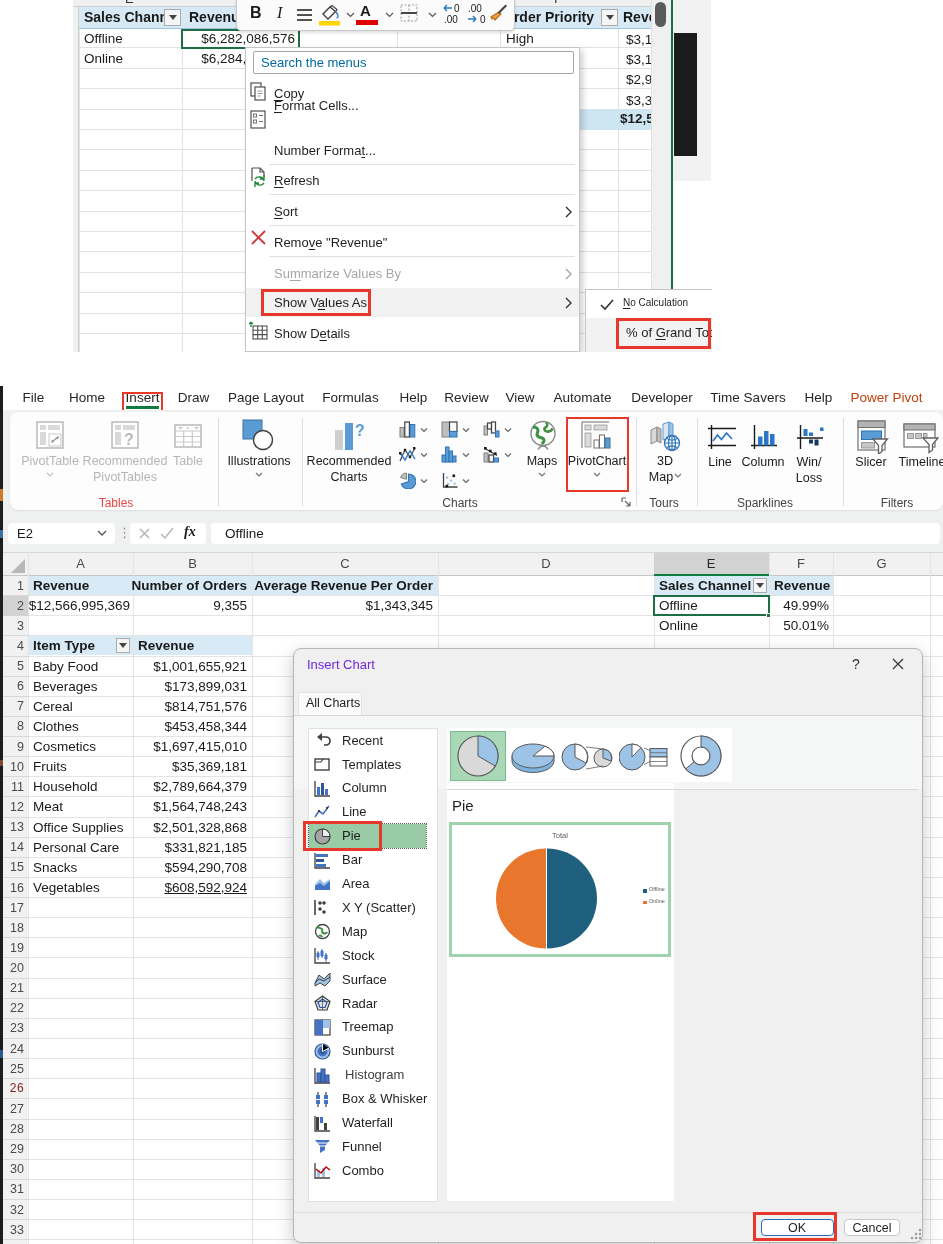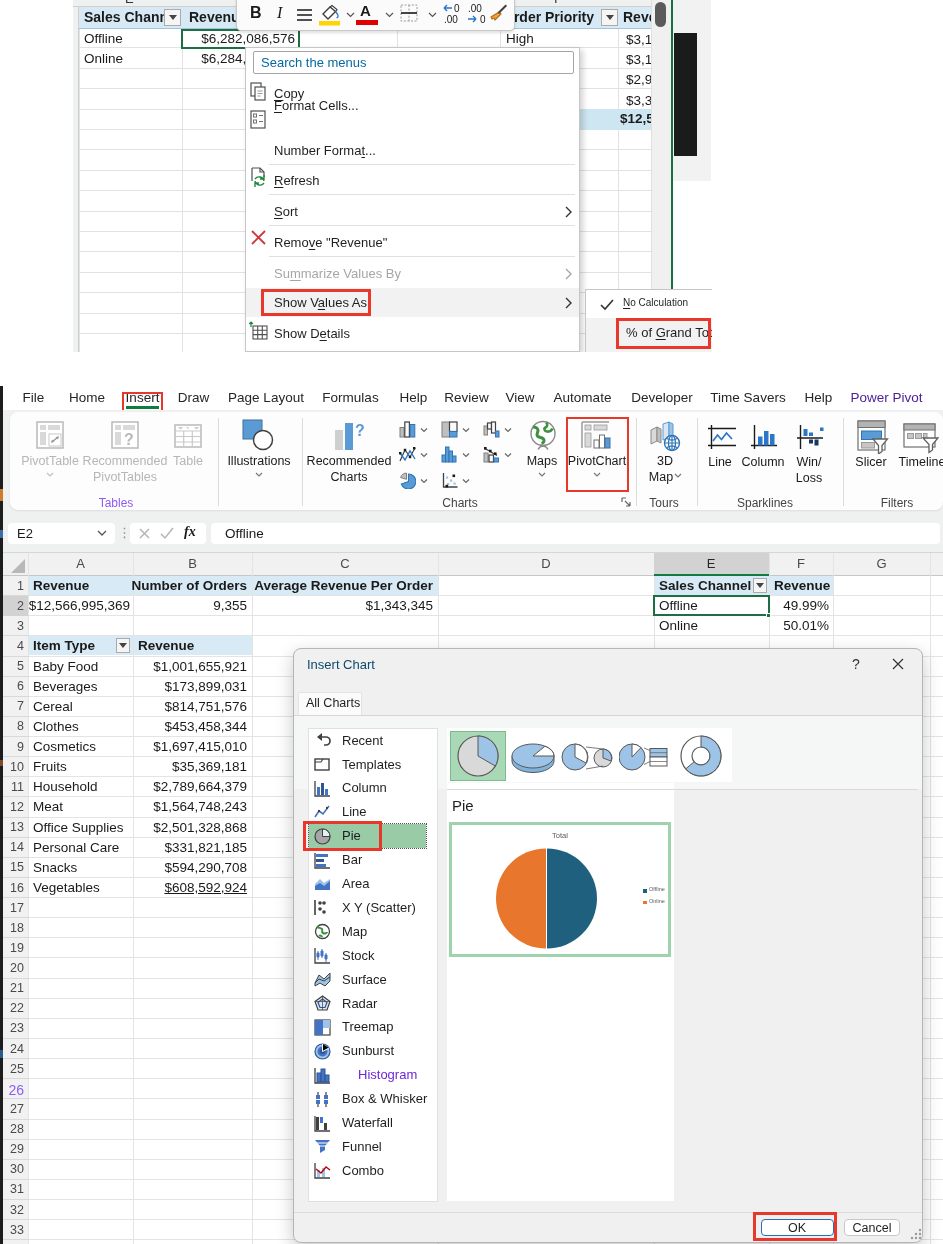--- a/index.html
+++ b/index.html
@@ -174,31 +174,31 @@
 <div class="txt" style="left:193.5px;top:390px;transform:translateX(-50%);font-size:13.5px;color:#262626;">Draw</div>
 <div class="txt" style="left:266px;top:390px;transform:translateX(-50%);font-size:13.5px;color:#262626;">Page Layout</div>
 <div class="txt" style="left:350.5px;top:390px;transform:translateX(-50%);font-size:13.5px;color:#262626;">Formulas</div>
 <div class="txt" style="left:413.5px;top:390px;transform:translateX(-50%);font-size:13.5px;color:#262626;">Help</div>
 <div class="txt" style="left:466.5px;top:390px;transform:translateX(-50%);font-size:13.5px;color:#262626;">Review</div>
 <div class="txt" style="left:520px;top:390px;transform:translateX(-50%);font-size:13.5px;color:#262626;">View</div>
 <div class="txt" style="left:582.5px;top:390px;transform:translateX(-50%);font-size:13.5px;color:#262626;">Automate</div>
 <div class="txt" style="left:662px;top:390px;transform:translateX(-50%);font-size:13.5px;color:#262626;">Developer</div>
 <div class="txt" style="left:748px;top:390px;transform:translateX(-50%);font-size:13.5px;color:#262626;">Time Savers</div>
 <div class="txt" style="left:818.5px;top:390px;transform:translateX(-50%);font-size:13.5px;color:#262626;">Help</div>
-<div class="txt" style="left:886.5px;top:390px;transform:translateX(-50%);font-size:13.5px;color:#4c1d95;">Power Pivot</div>
+<div class="txt" style="left:886.5px;top:390px;transform:translateX(-50%);font-size:13.5px;color:#c2410c;">Power Pivot</div>
 <div class="abs" style="left:126px;top:406px;width:33px;height:3px;background:#0f7b3f;"></div>
 <div class="abs" style="left:122px;top:392px;width:41px;height:21px;border:2px solid #e8382c;"></div>
 <div class="abs" style="left:3px;top:410px;width:940px;height:143px;background:#eff0f0;"></div>
 <div class="abs" style="left:10px;top:412px;width:933px;height:98px;background:#fdfdfd;border-radius:8px;box-shadow:0 1px 2px rgba(0,0,0,.08);"></div>
 <div class="abs" style="left:218px;top:418px;width:1px;height:88px;background:#dcdcdc;"></div>
 <div class="abs" style="left:302px;top:418px;width:1px;height:88px;background:#dcdcdc;"></div>
 <div class="abs" style="left:636px;top:418px;width:1px;height:88px;background:#dcdcdc;"></div>
 <div class="abs" style="left:697px;top:418px;width:1px;height:88px;background:#dcdcdc;"></div>
 <div class="abs" style="left:843px;top:418px;width:1px;height:88px;background:#dcdcdc;"></div>
-<div class="txt" style="left:116px;top:496px;transform:translateX(-50%);font-size:12px;color:#8b5cf6;">Tables</div>
+<div class="txt" style="left:116px;top:496px;transform:translateX(-50%);font-size:12px;color:#ef4444;">Tables</div>
 <div class="txt" style="left:460px;top:496px;transform:translateX(-50%);font-size:12px;color:#444;">Charts</div>
 <div class="txt" style="left:664px;top:496px;transform:translateX(-50%);font-size:12px;color:#444;">Tours</div>
 <div class="txt" style="left:765px;top:496px;transform:translateX(-50%);font-size:12px;color:#444;">Sparklines</div>
 <div class="txt" style="left:897px;top:496px;transform:translateX(-50%);font-size:12px;color:#444;">Filters</div>
 <svg class="abs" style="left:621px;top:497px;" width="11" height="11">
     <path d="M1 1h4M1 1v4" stroke="#666" stroke-width="1.2" fill="none"></path>
     <path d="M4 4l5 5m0 0v-4m0 4h-4" stroke="#666" stroke-width="1.2" fill="none"></path>
   </svg>
 <svg class="abs" style="left:36px;top:421px;" width="28" height="28">
     <rect x="1" y="1" width="26" height="26" fill="#fff" stroke="#b9b9b9" stroke-width="1.5"></rect>
@@ -477,21 +477,21 @@
 <div class="txt" style="left:24px;top:981.1px;transform:translateX(-100%);font-size:12.5px;color:#4a4a4a;">21</div>
 <div class="abs" style="left:3px;top:998.2px;width:25px;height:20.13px;background:transparent;"></div>
 <div class="txt" style="left:24px;top:1001.2px;transform:translateX(-100%);font-size:12.5px;color:#4a4a4a;">22</div>
 <div class="abs" style="left:3px;top:1018.4px;width:25px;height:20.13px;background:transparent;"></div>
 <div class="txt" style="left:24px;top:1021.4px;transform:translateX(-100%);font-size:12.5px;color:#4a4a4a;">23</div>
 <div class="abs" style="left:3px;top:1038.5px;width:25px;height:20.13px;background:transparent;"></div>
 <div class="txt" style="left:24px;top:1041.5px;transform:translateX(-100%);font-size:12.5px;color:#4a4a4a;">24</div>
 <div class="abs" style="left:3px;top:1058.6px;width:25px;height:20.13px;background:transparent;"></div>
 <div class="txt" style="left:24px;top:1061.6px;transform:translateX(-100%);font-size:12.5px;color:#4a4a4a;">25</div>
 <div class="abs" style="left:3px;top:1078.8px;width:25px;height:20.13px;background:transparent;"></div>
-<div class="txt" style="left:24px;top:1081.8px;transform:translateX(-100%);font-size:14px;color:#8b5cf6;">26</div>
+<div class="txt" style="left:24px;top:1081.8px;transform:translateX(-100%);font-size:12px;color:#7f1d1d;font-family:Liberation Mono, monospace;">26</div>
 <div class="abs" style="left:3px;top:1098.9px;width:25px;height:20.13px;background:transparent;"></div>
 <div class="txt" style="left:24px;top:1101.9px;transform:translateX(-100%);font-size:12.5px;color:#4a4a4a;">27</div>
 <div class="abs" style="left:3px;top:1119.0px;width:25px;height:20.13px;background:transparent;"></div>
 <div class="txt" style="left:24px;top:1122.0px;transform:translateX(-100%);font-size:12.5px;color:#4a4a4a;">28</div>
 <div class="abs" style="left:3px;top:1139.1px;width:25px;height:20.13px;background:transparent;"></div>
 <div class="txt" style="left:24px;top:1142.1px;transform:translateX(-100%);font-size:12.5px;color:#4a4a4a;">29</div>
 <div class="abs" style="left:3px;top:1159.3px;width:25px;height:20.13px;background:transparent;"></div>
 <div class="txt" style="left:24px;top:1162.3px;transform:translateX(-100%);font-size:12.5px;color:#4a4a4a;">30</div>
 <div class="abs" style="left:3px;top:1179.4px;width:25px;height:20.13px;background:transparent;"></div>
 <div class="txt" style="left:24px;top:1182.4px;transform:translateX(-100%);font-size:12.5px;color:#4a4a4a;">31</div>
@@ -548,21 +548,21 @@
 <div class="txt" style="left:247px;top:819.6px;transform:translateX(-100%);font-size:13.5px;font-weight:normal;color:#1a1a1a;">$2,501,328,868</div>
 <div class="txt" style="left:33px;top:839.7px;font-size:13.5px;font-weight:normal;color:#1a1a1a;">Personal Care</div>
 <div class="txt" style="left:247px;top:839.7px;transform:translateX(-100%);font-size:13.5px;font-weight:normal;color:#1a1a1a;">$331,821,185</div>
 <div class="txt" style="left:33px;top:859.8px;font-size:13.5px;font-weight:normal;color:#1a1a1a;">Snacks</div>
 <div class="txt" style="left:247px;top:859.8px;transform:translateX(-100%);font-size:13.5px;font-weight:normal;color:#1a1a1a;">$594,290,708</div>
 <div class="txt" style="left:33px;top:880.0px;font-size:13.5px;font-weight:normal;color:#1a1a1a;">Vegetables</div>
 <div class="txt" style="left:247px;top:880.0px;transform:translateX(-100%);font-size:13.5px;font-weight:normal;color:#1a1a1a;text-decoration:underline;">$608,592,924</div>
 <div class="abs" style="left:653px;top:595.1px;width:117px;height:21.13px;border:2px solid #1e6e43;"></div>
 <div class="abs" style="left:766px;top:612.8px;width:5px;height:5px;background:#1e6e43;border:1px solid #fff;"></div>
 <div class="abs" style="left:293px;top:648px;width:630px;height:595px;background:#f0f0f0;border:1px solid #b5b5b5;border-radius:8px;box-shadow:0 6px 18px rgba(0,0,0,.22);overflow:hidden;">
-<div class="txt" style="left:13px;top:8px;font-size:13px;color:#0c4a6e;">Insert Chart</div>
+<div class="txt" style="left:13px;top:8px;font-size:13px;color:#6d28d9;">Insert Chart</div>
 <div class="txt" style="left:558px;top:7px;font-size:14px;color:#333;">?</div>
 <svg class="abs" style="left:598px;top:9px;" width="12" height="12">
       <path d="M1 1l10 10M11 1L1 11" stroke="#333" stroke-width="1.2"></path>
     </svg>
 <div class="abs" style="left:4px;top:43px;width:64px;height:23px;background:#fbfbfb;border:1px solid #e3e3e3;border-bottom:none;border-radius:2px 2px 0 0;"></div>
 <div class="txt" style="left:12px;top:47px;font-size:12.5px;color:#1f1f1f;">All Charts</div>
 <div class="abs" style="left:0;top:65.5px;width:630px;height:1px;background:#d6d6d6;"></div>
 <div class="abs" style="left:0;top:66.5px;width:630px;height:73.5px;background:#f5f6f6;"></div>
 <div class="abs" style="left:14px;top:79px;width:130px;height:474px;background:#fff;border:1px solid #e0e0e0;"></div>
 <div class="abs" style="left:15px;top:175.2px;width:117px;height:24px;background:#98cba6;outline:1px dotted #555;"></div>
@@ -646,21 +646,21 @@
       <circle cx="8.5" cy="8.5" r="2.5" fill="#2f5597"></circle>
       <path d="M8.5 1v7.5L15 5" stroke="#fff" stroke-width="1"></path>
     </svg>
 <div class="txt" style="left:48px;top:394.3px;font-size:13px;color:#1f1f1f;">Sunburst</div>
 <svg class="abs" style="left:20px;top:418px;" width="17" height="17">
       <path d="M1 1v15h15" stroke="#404040" stroke-width="1.3" fill="none"></path>
       <rect x="3" y="6" width="4" height="9" fill="#4472c4" stroke="#2f5597"></rect>
       <rect x="7" y="2" width="4" height="13" fill="#4472c4" stroke="#2f5597"></rect>
       <rect x="11" y="8" width="4" height="7" fill="#4472c4" stroke="#2f5597"></rect>
     </svg>
-<div class="txt" style="left:64px;top:418.2px;font-size:13px;color:#6d28d9;">Histogram</div>
+<div class="txt" style="left:51px;top:418.2px;font-size:13px;color:#404040;">Histogram</div>
 <svg class="abs" style="left:20px;top:442px;" width="17" height="17">
       <path d="M4 1v3m0 9v3M12 1v3m0 9v3" stroke="#404040" stroke-width="1.2"></path>
       <rect x="2" y="4" width="4" height="9" fill="#4472c4"></rect>
       <rect x="10" y="4" width="4" height="9" fill="#4472c4"></rect>
       <path d="M2 8.5h4M10 8.5h4" stroke="#fff" stroke-width="1.2"></path>
     </svg>
 <div class="txt" style="left:48px;top:442.1px;font-size:13px;color:#1f1f1f;">Box &amp; Whisker</div>
 <svg class="abs" style="left:20px;top:466px;" width="17" height="17">
       <path d="M1 1v15h15" stroke="#404040" stroke-width="1.3" fill="none"></path>
       <rect x="2" y="2" width="3" height="13" fill="#404040"></rect>

